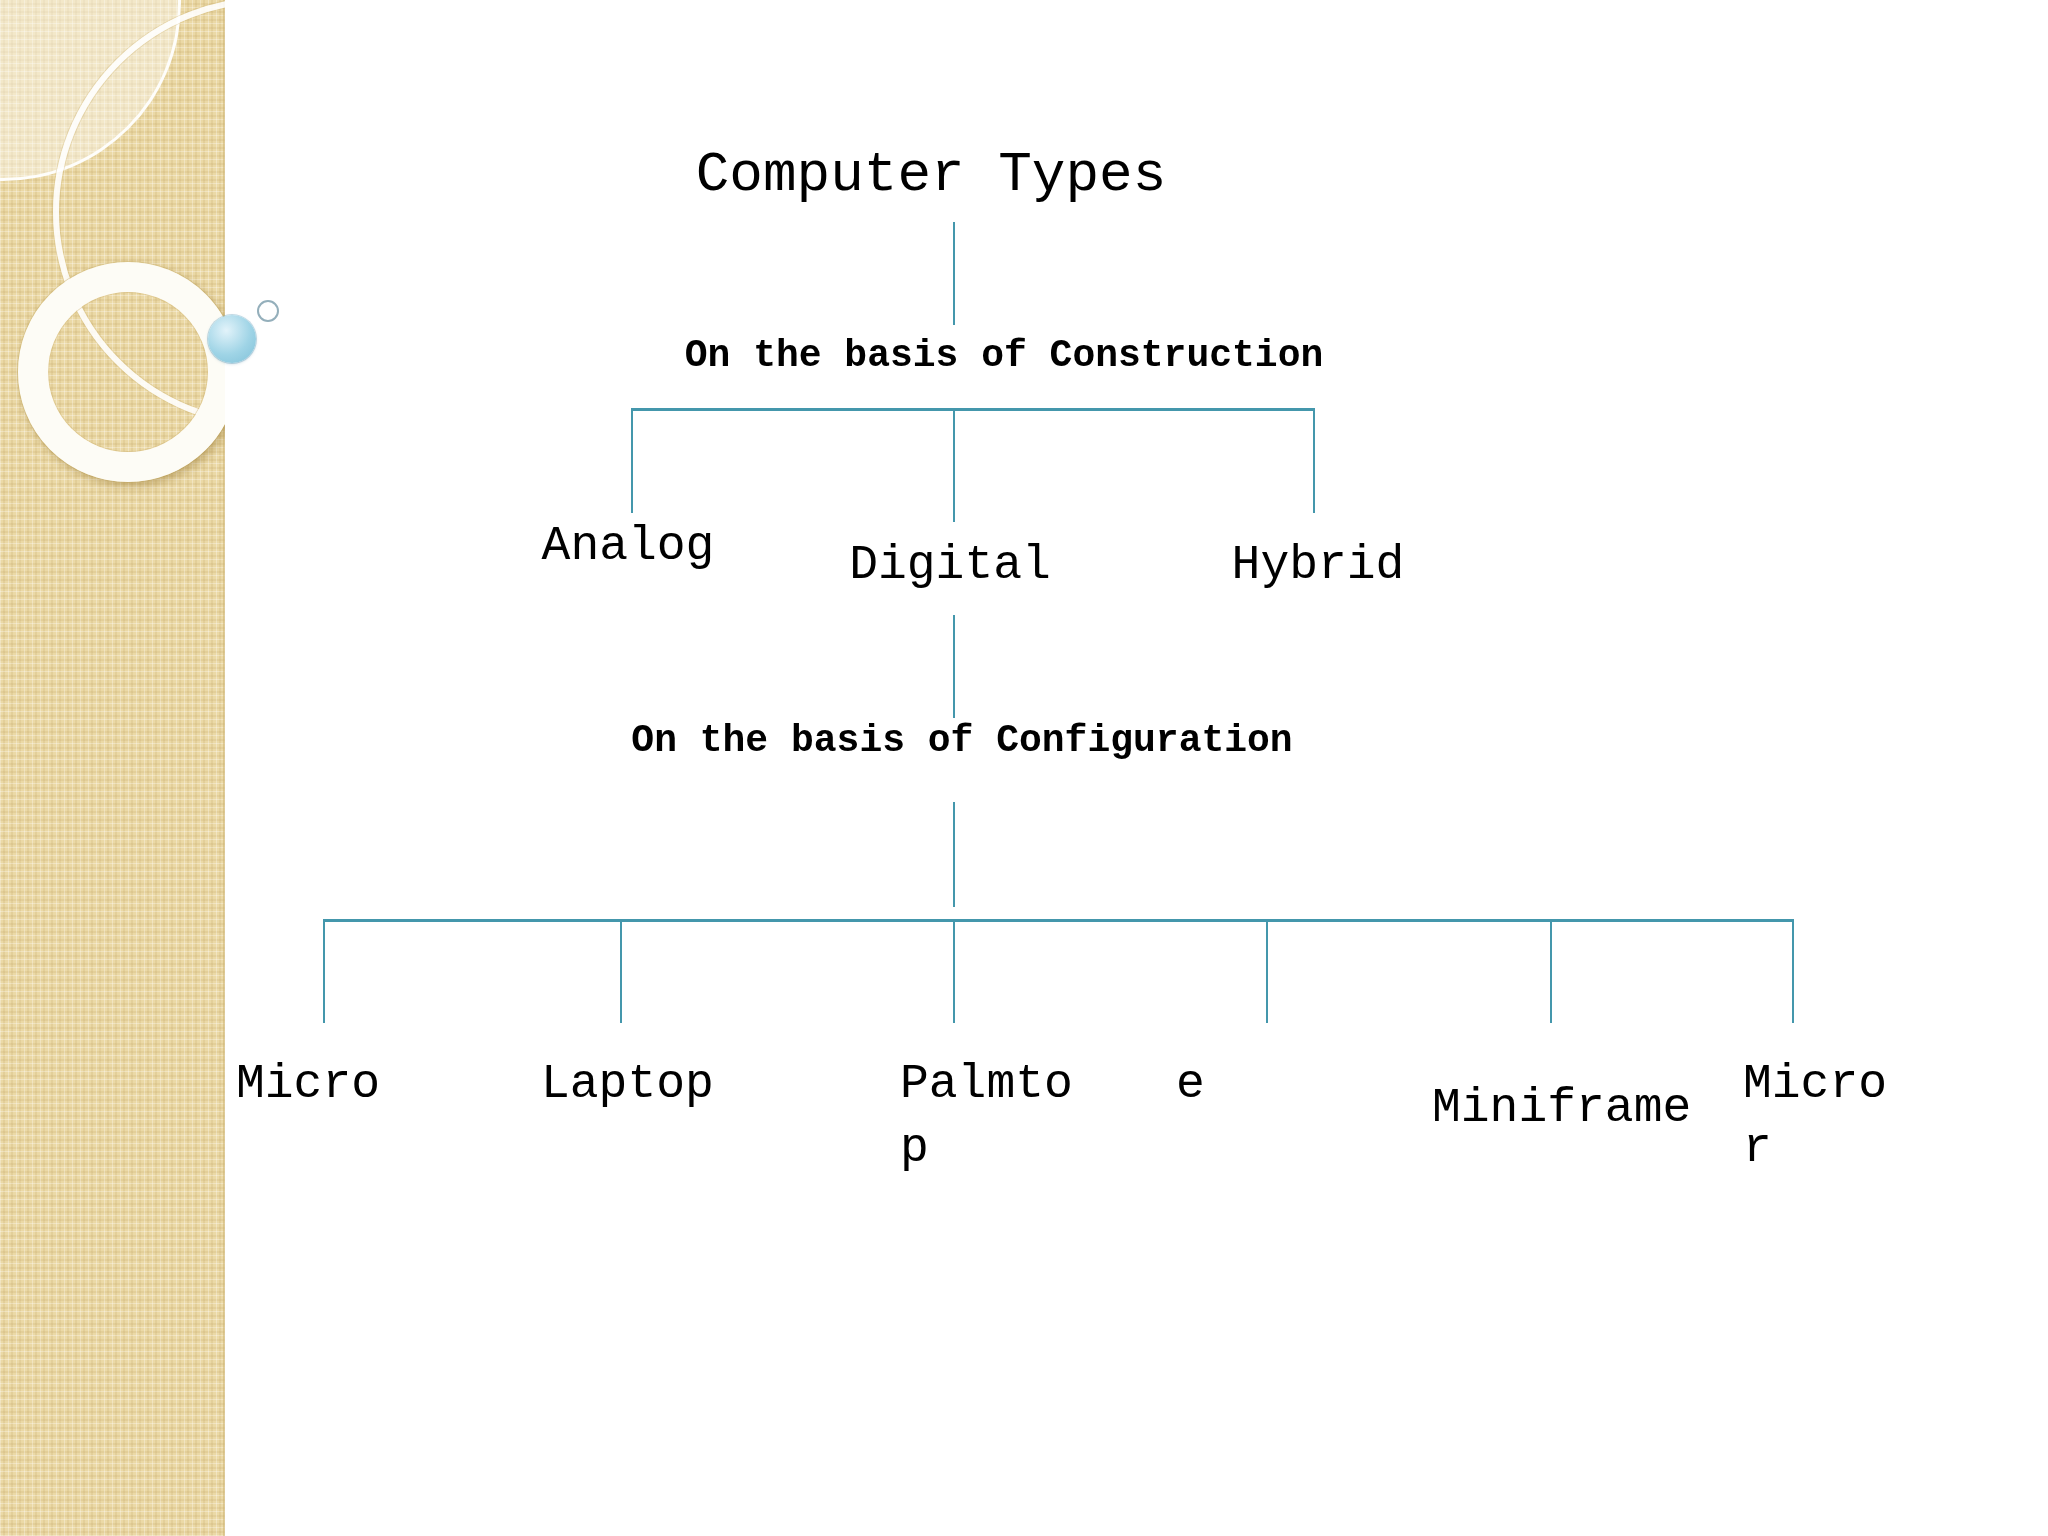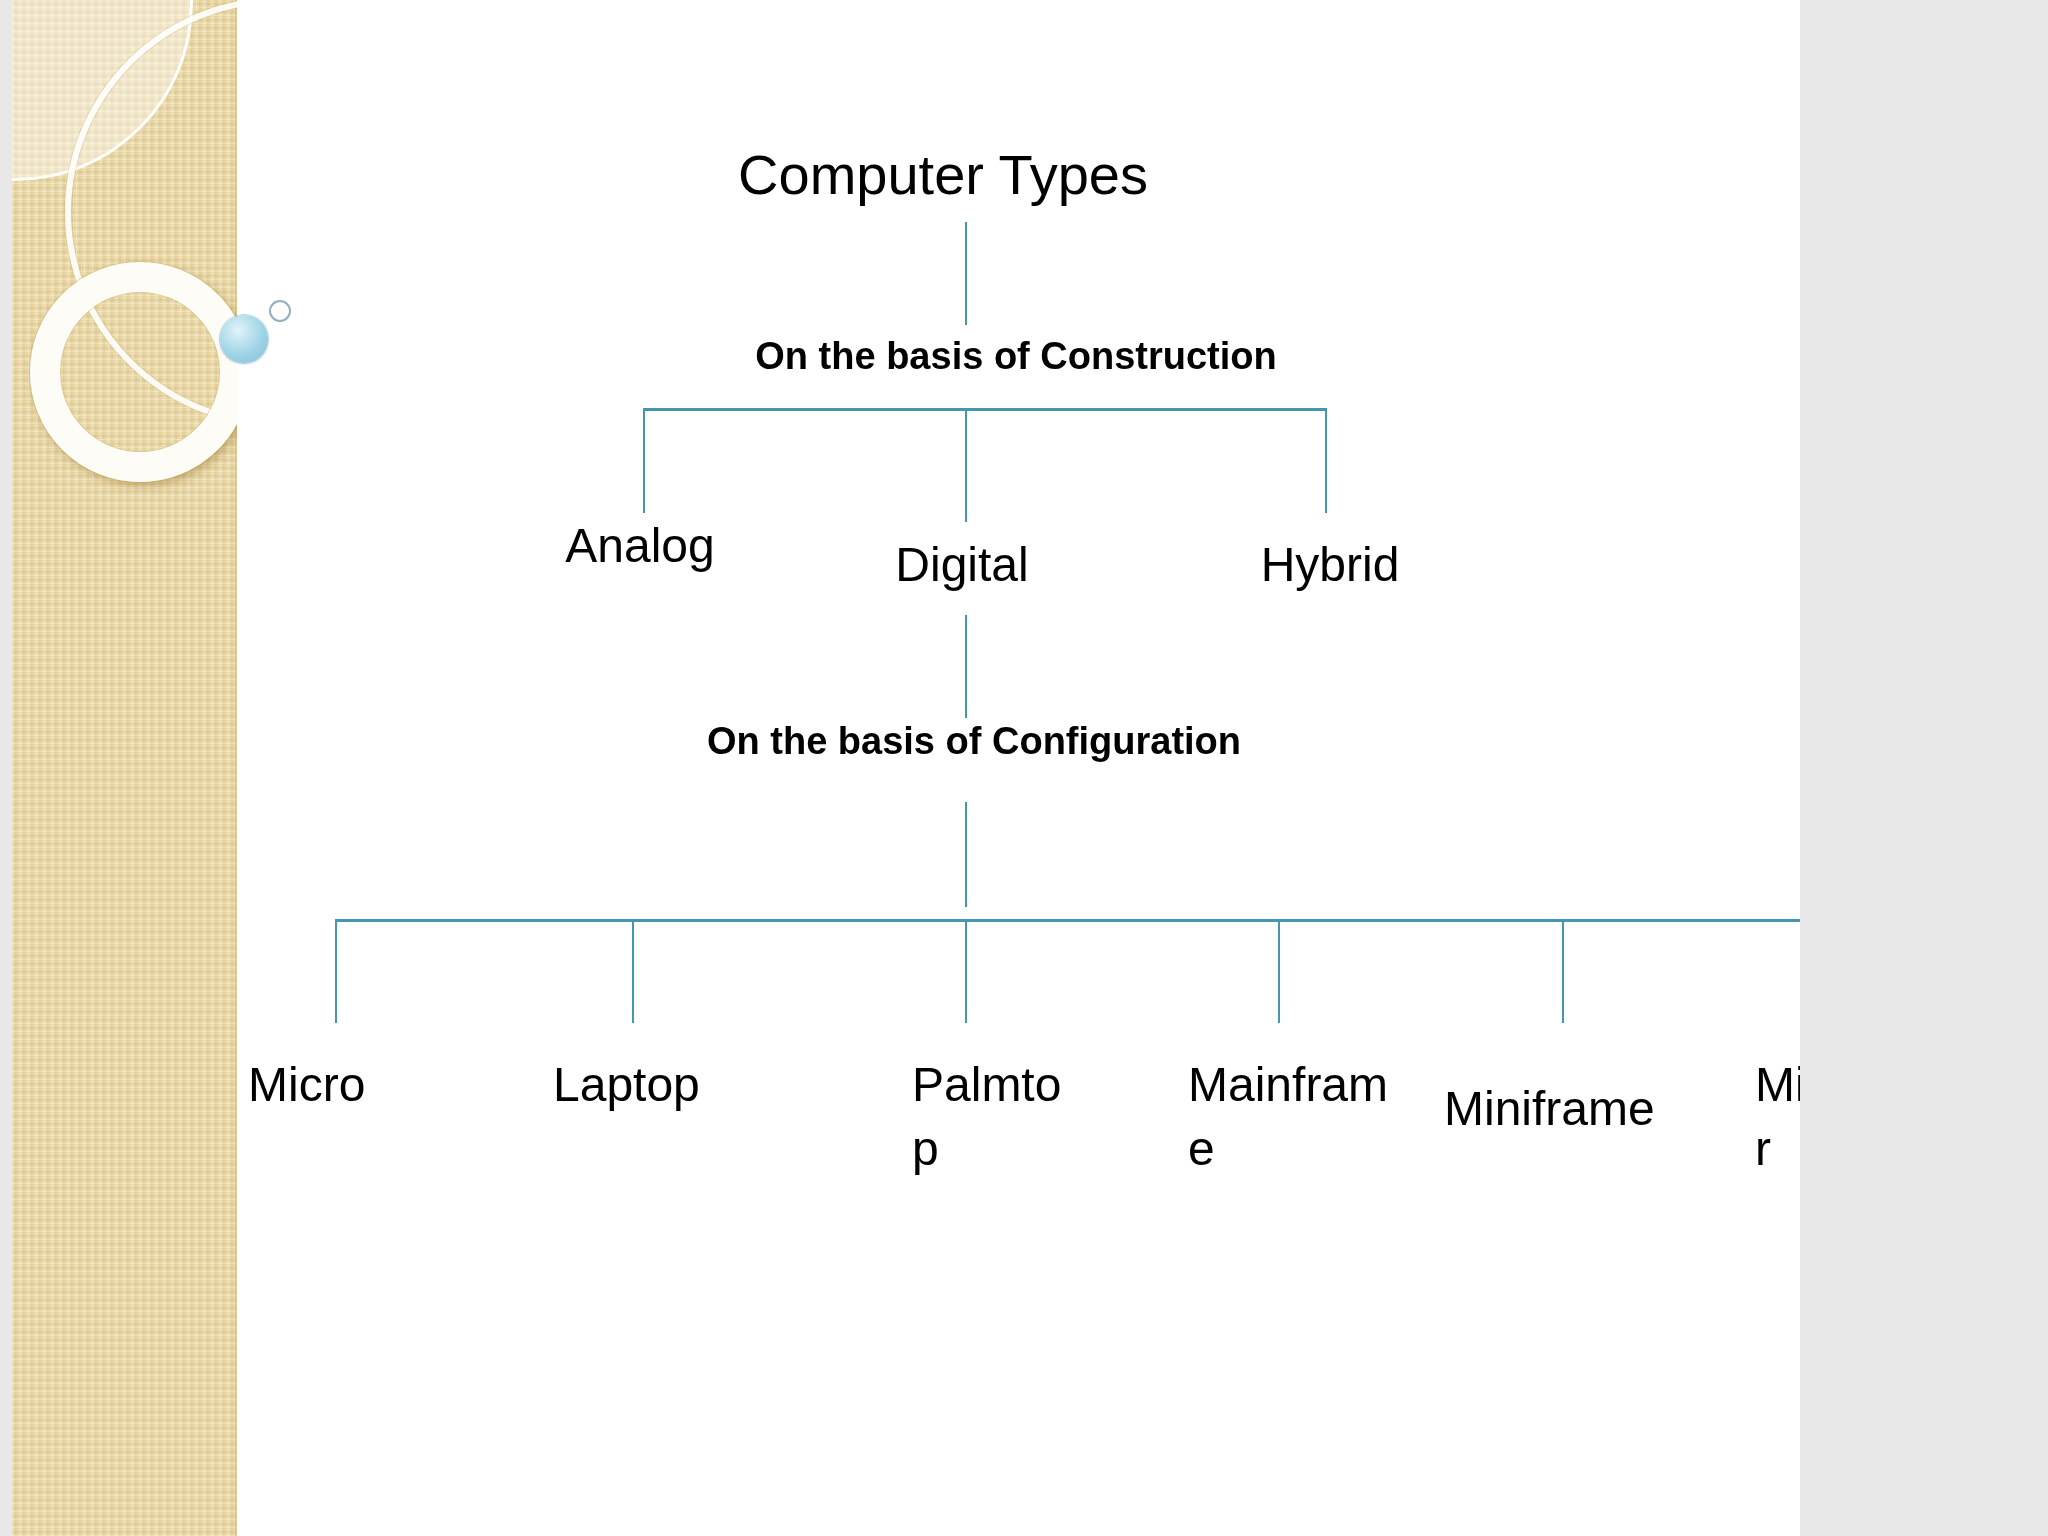--- a/index.html
+++ b/index.html
@@ -1,23 +1,22 @@
 <!DOCTYPE html>
 <html style="--connector: #4497ac; --sidebar-base: #ebd9a6; --accent-ball: #9fd4e6; --text: #000000; --background: #ffffff;"><head>
 <meta charset="utf-8">
 <style>
   html,body{margin:0;padding:0;background:#e8e8e8;}
   .slide{
     position:relative;
-    width:1788px;height:1536px;
+    width:2048px;height:1536px;
     background:var(--background,#ffffff);
     overflow:hidden;
-    font-family:Liberation Sans, sans-serif;
+    font-family:Liberation Mono, monospace;
     color:var(--text,#000);
-    margin-left:12px;
   }
   
   .sidebar{
     position:absolute;left:0;top:0;width:225px;height:1536px;
     background:
       repeating-linear-gradient(90deg, rgba(255,255,255,.30) 0 1.5px, transparent 1.5px 8px),
       repeating-linear-gradient(0deg,  rgba(255,255,255,.30) 0 1.5px, transparent 1.5px 8px),
       repeating-linear-gradient(90deg, transparent 0 3px, rgba(190,160,95,.18) 3px 5px, transparent 5px 8px),
       repeating-linear-gradient(0deg,  transparent 0 3px, rgba(190,160,95,.18) 3px 5px, transparent 5px 8px),
       var(--sidebar-base,#ebd9a6);
@@ -112,21 +111,20 @@
     </div>
     <div class="t leaf" style="left:541px;top:1053px;">
       <div>Laptop</div>
       <div></div>
     </div>
     <div class="t leaf" style="left:900px;top:1053px;">
       <div>Palmto</div>
       <div>p</div>
     </div>
     <div class="t leaf" style="left:1176px;top:1053px;">
-      <div>Mainfram</div>
       <div>e</div>
     </div>
     <div class="t leaf" style="left:1432px;top:1077px;">
       <div>Miniframe</div>
       <div></div>
     </div>
     <div class="t leaf" style="left:1743px;top:1053px;">
       <div>Micro</div>
       <div>r</div>
     </div>

